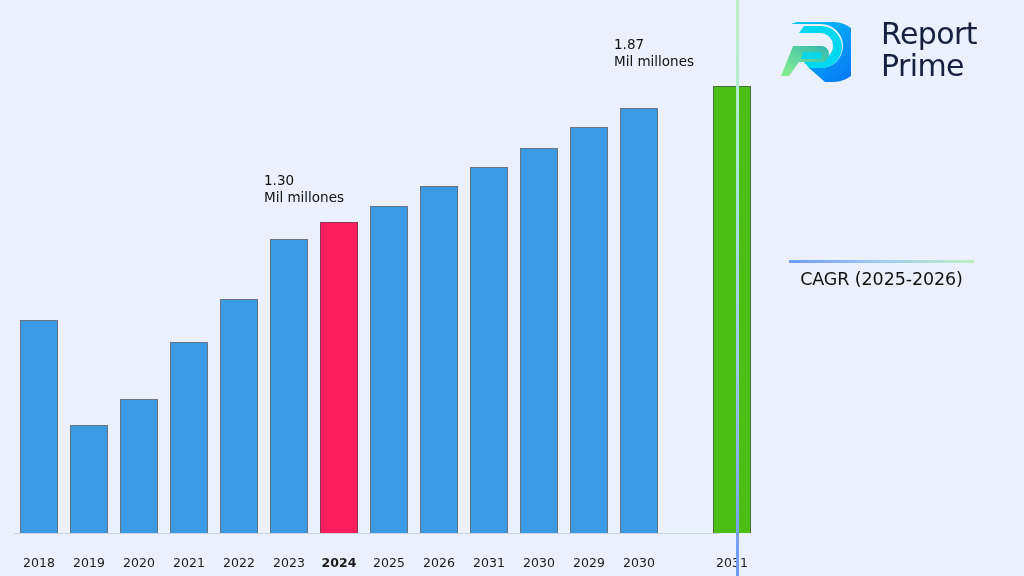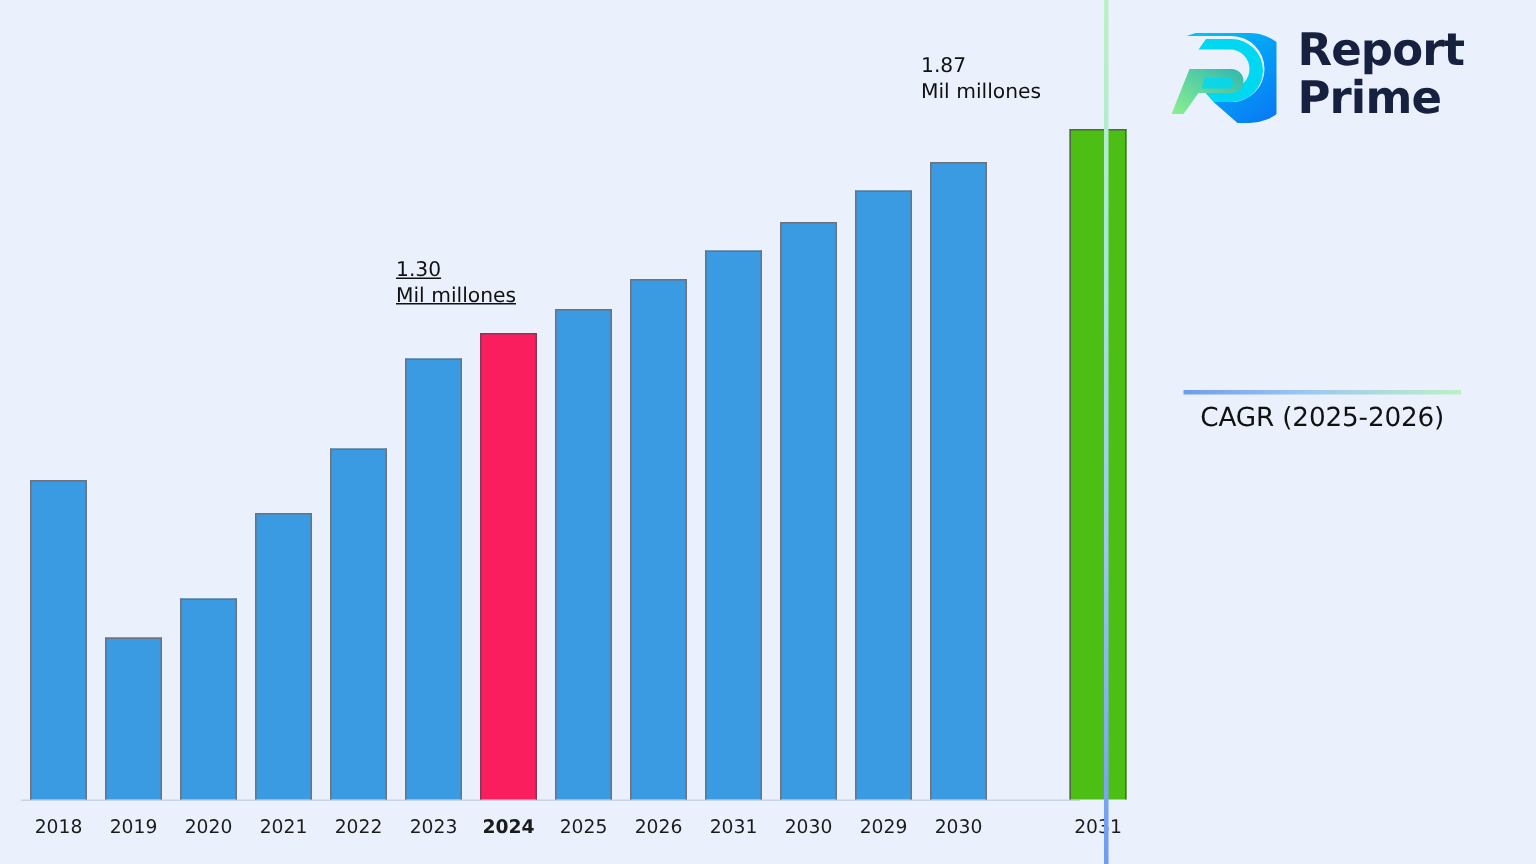--- a/index.html
+++ b/index.html
@@ -79,21 +79,21 @@
   .bar.green  { background: #4dbf14; border-color: #4b6b3a; }
 
   .bar-tick {
     position: absolute;
     top: 100%;
     left: 0;
     width: 38px;
     text-align: center;
     font-size: 12.5px;
     color: #1b1b1b;
-    padding-top: 10px;
+    padding-top: 22px;
     font-family: "DejaVu Sans", sans-serif;
   }
 
   .bar-datalabel {
     position: absolute;
     width: 150px;
     text-align: left;
     font-size: 13.5px;
     line-height: 1.28;
     color: #111111;
@@ -128,26 +128,27 @@
     align-items: center;
     gap: 14px;
   }
   .logo-mark {
     width: 72px;
     height: 76px;
     flex: 0 0 auto;
   }
   .logo-text {
     font-family: "DejaVu Sans", sans-serif;
-    font-weight: bold;
+    font-weight: normal;
     font-size: 30px;
     line-height: 1.08;
     color: #16203f;
     white-space: pre-line;
     letter-spacing: -0.6px;
+    margin-left: 16px;
   }
 
   .cagr-block {
     position: absolute;
     left: 0;
     top: 252px;
     width: 285px;
     text-align: center;
   }
   .cagr-value {
@@ -232,21 +233,21 @@
           <div class="bar-slot" style="left: 620px;">
             <div class="bar blue" title="2030: 1.78 Mil millones" style="height: 425px;"></div>
             <div class="bar-tick">2030</div>
           </div>
           <div class="bar-slot" style="left: 670px; margin-left: 43px;">
             <div class="bar green" title="2031: 1.87 Mil millones" style="height: 447px;"></div>
             <div class="bar-tick">2031</div>
           </div>
         </div>
       <div id="labels-container">
-          <div class="bar-datalabel" style="left: 264px; top: 172px; text-decoration: underline;">1.30
+          <div class="bar-datalabel" style="left: 264px; top: 172px;">1.30
 Mil millones</div>
           <div class="bar-datalabel" style="left: 614px; top: 36px;">1.87
 Mil millones</div>
         </div>
     </div>
   </div>
 
   <div class="divider"></div>
 
   <div class="side-panel">

